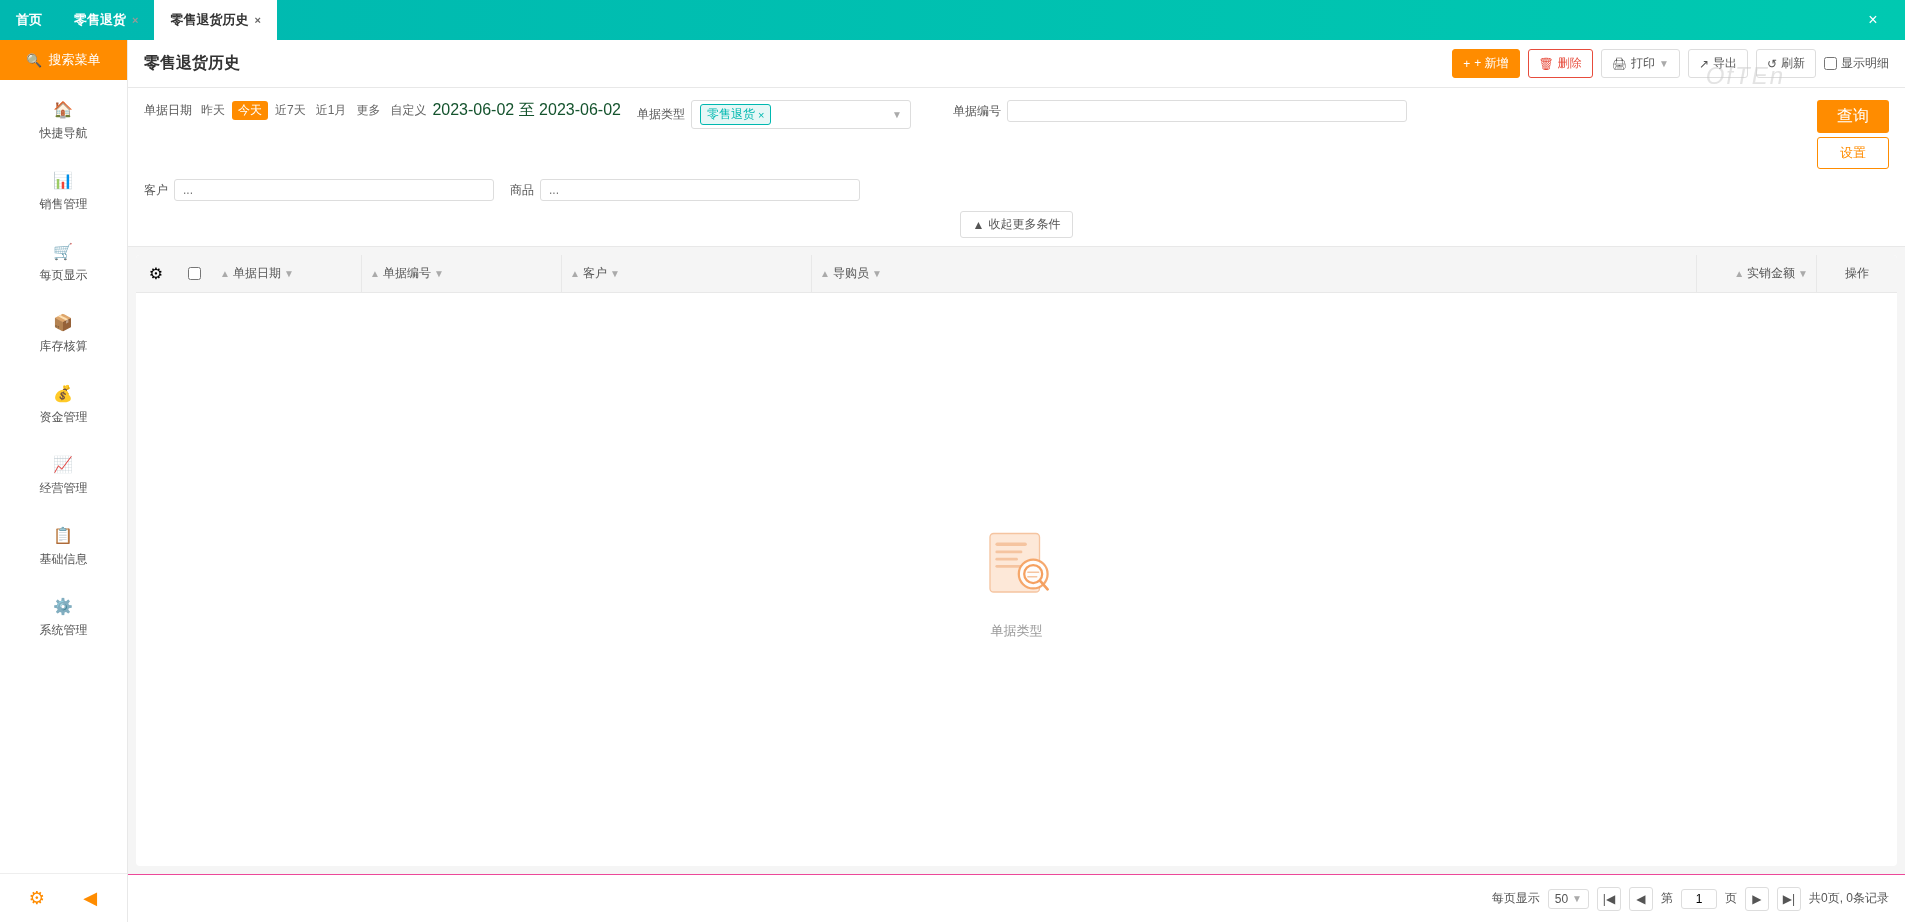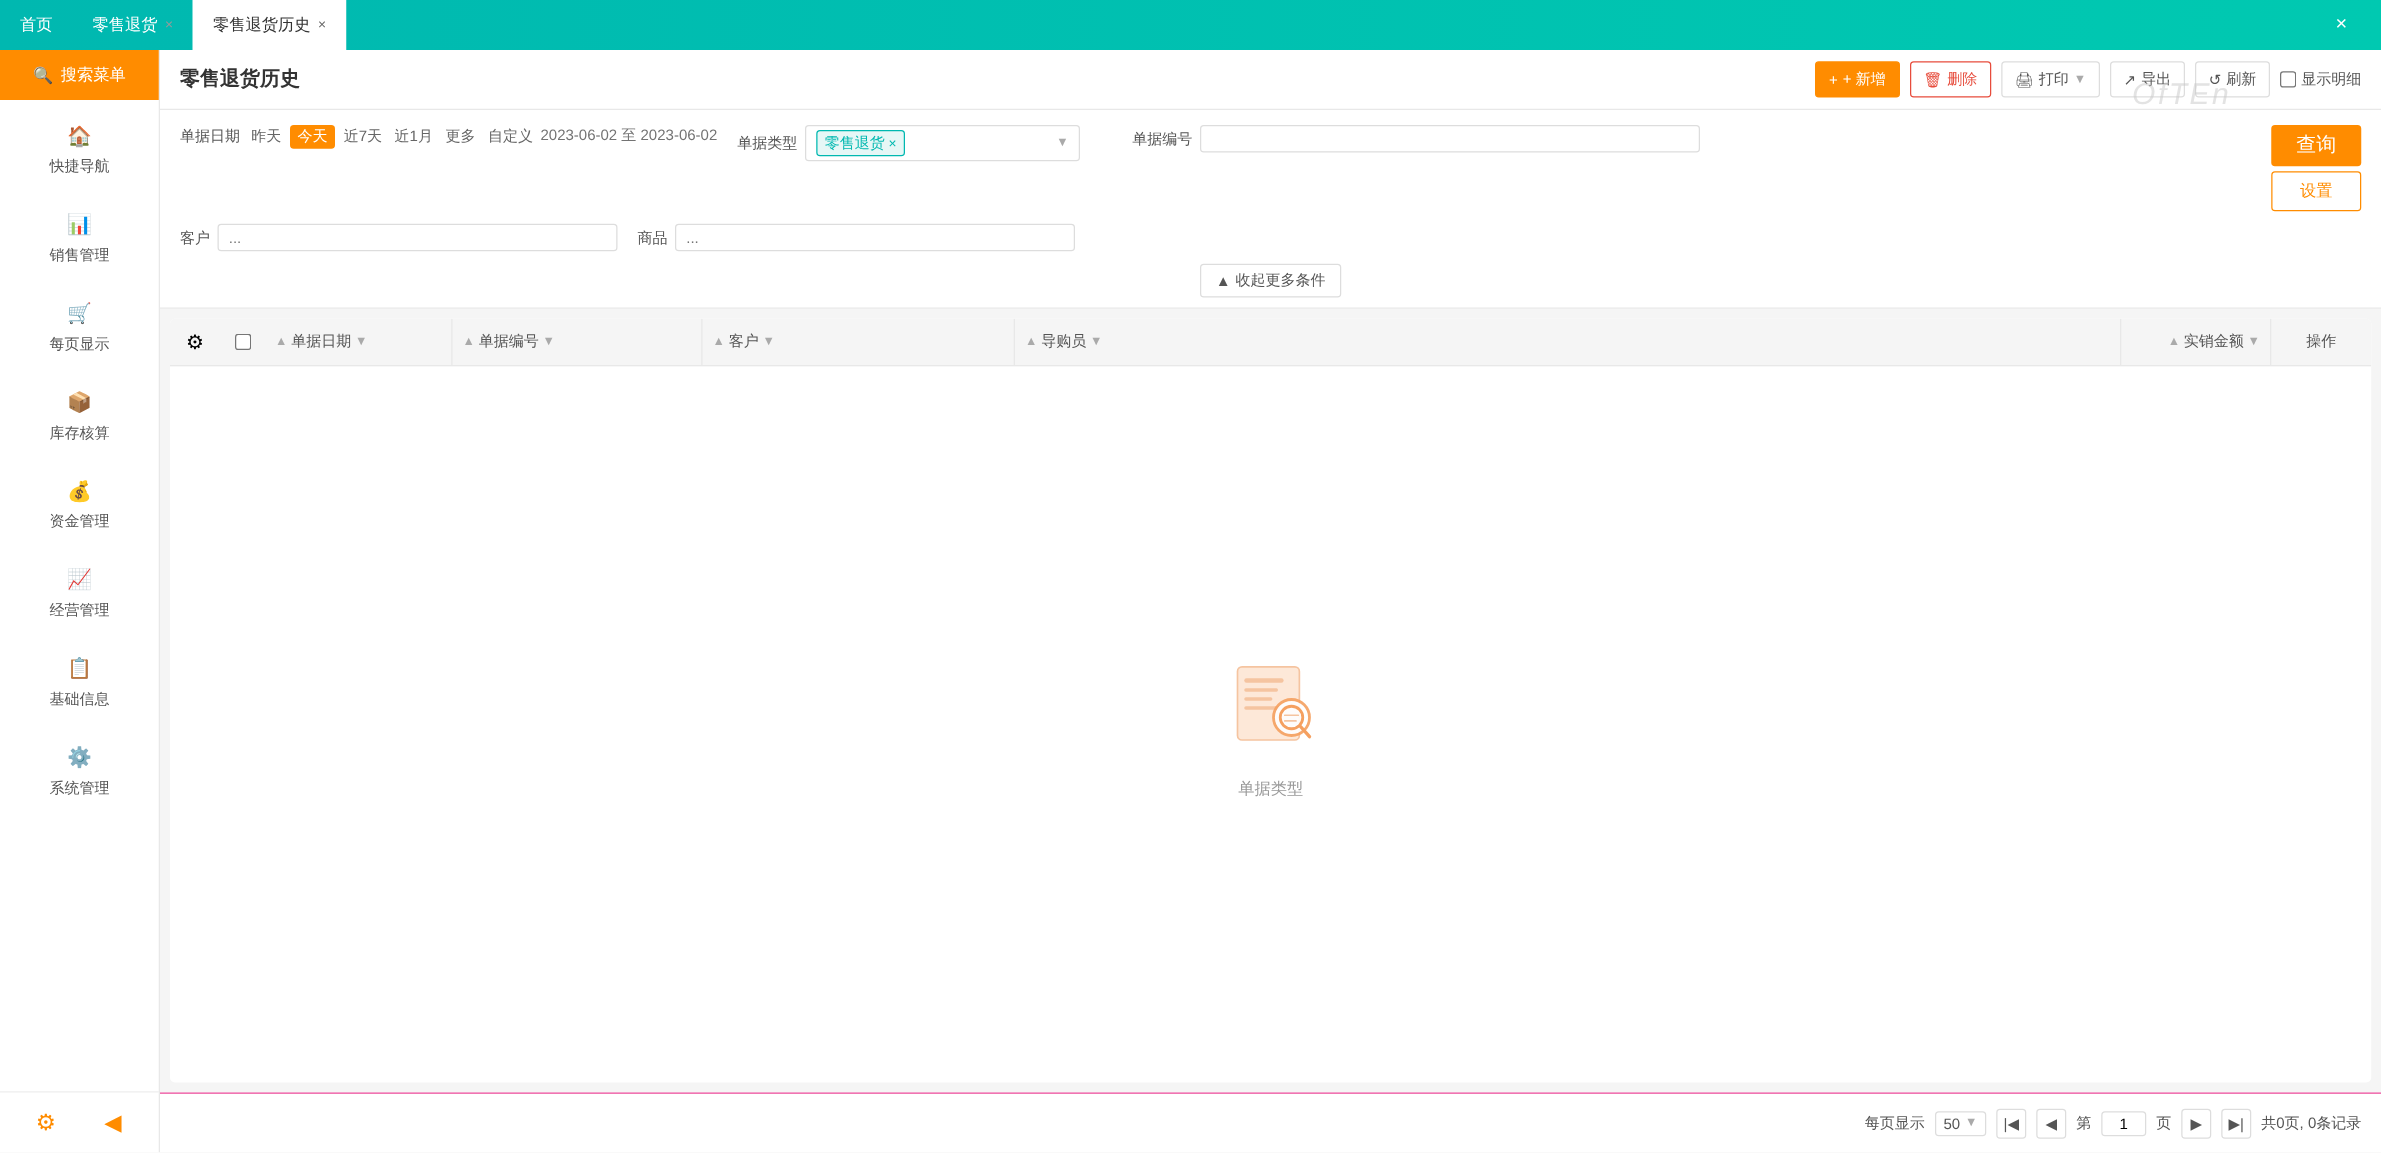--- a/index.html
+++ b/index.html
@@ -11,20 +11,21 @@
       background: linear-gradient(90deg, #00b8b0, #00c9b1);
       display: flex;
       align-items: center;
       padding: 0 0 0 0;
       flex-shrink: 0;
     }
     .top-bar-tabs {
       display: flex;
       flex: 1;
       height: 100%;
+      font-weight: bold;
     }
     .tab-item {
       height: 100%;
       padding: 0 16px;
       display: flex;
       align-items: center;
       font-size: 13px;
       color: #fff;
       cursor: pointer;
       white-space: nowrap;
@@ -224,22 +225,22 @@
       cursor: pointer;
       padding: 1px 3px;
     }
     .date-shortcut.active {
       background: #ff8c00;
       color: #fff;
       border-radius: 3px;
       padding: 1px 6px;
     }
     .date-range {
-      font-size: 12px;
-      color: #737373;
+      font-size: 16px;
+      color: #14532d;
     }
     .filter-select {
       display: flex;
       align-items: center;
       border: 1px solid #ddd;
       border-radius: 3px;
       padding: 3px 8px;
       font-size: 12px;
       min-width: 200px;
       background: #fff;

